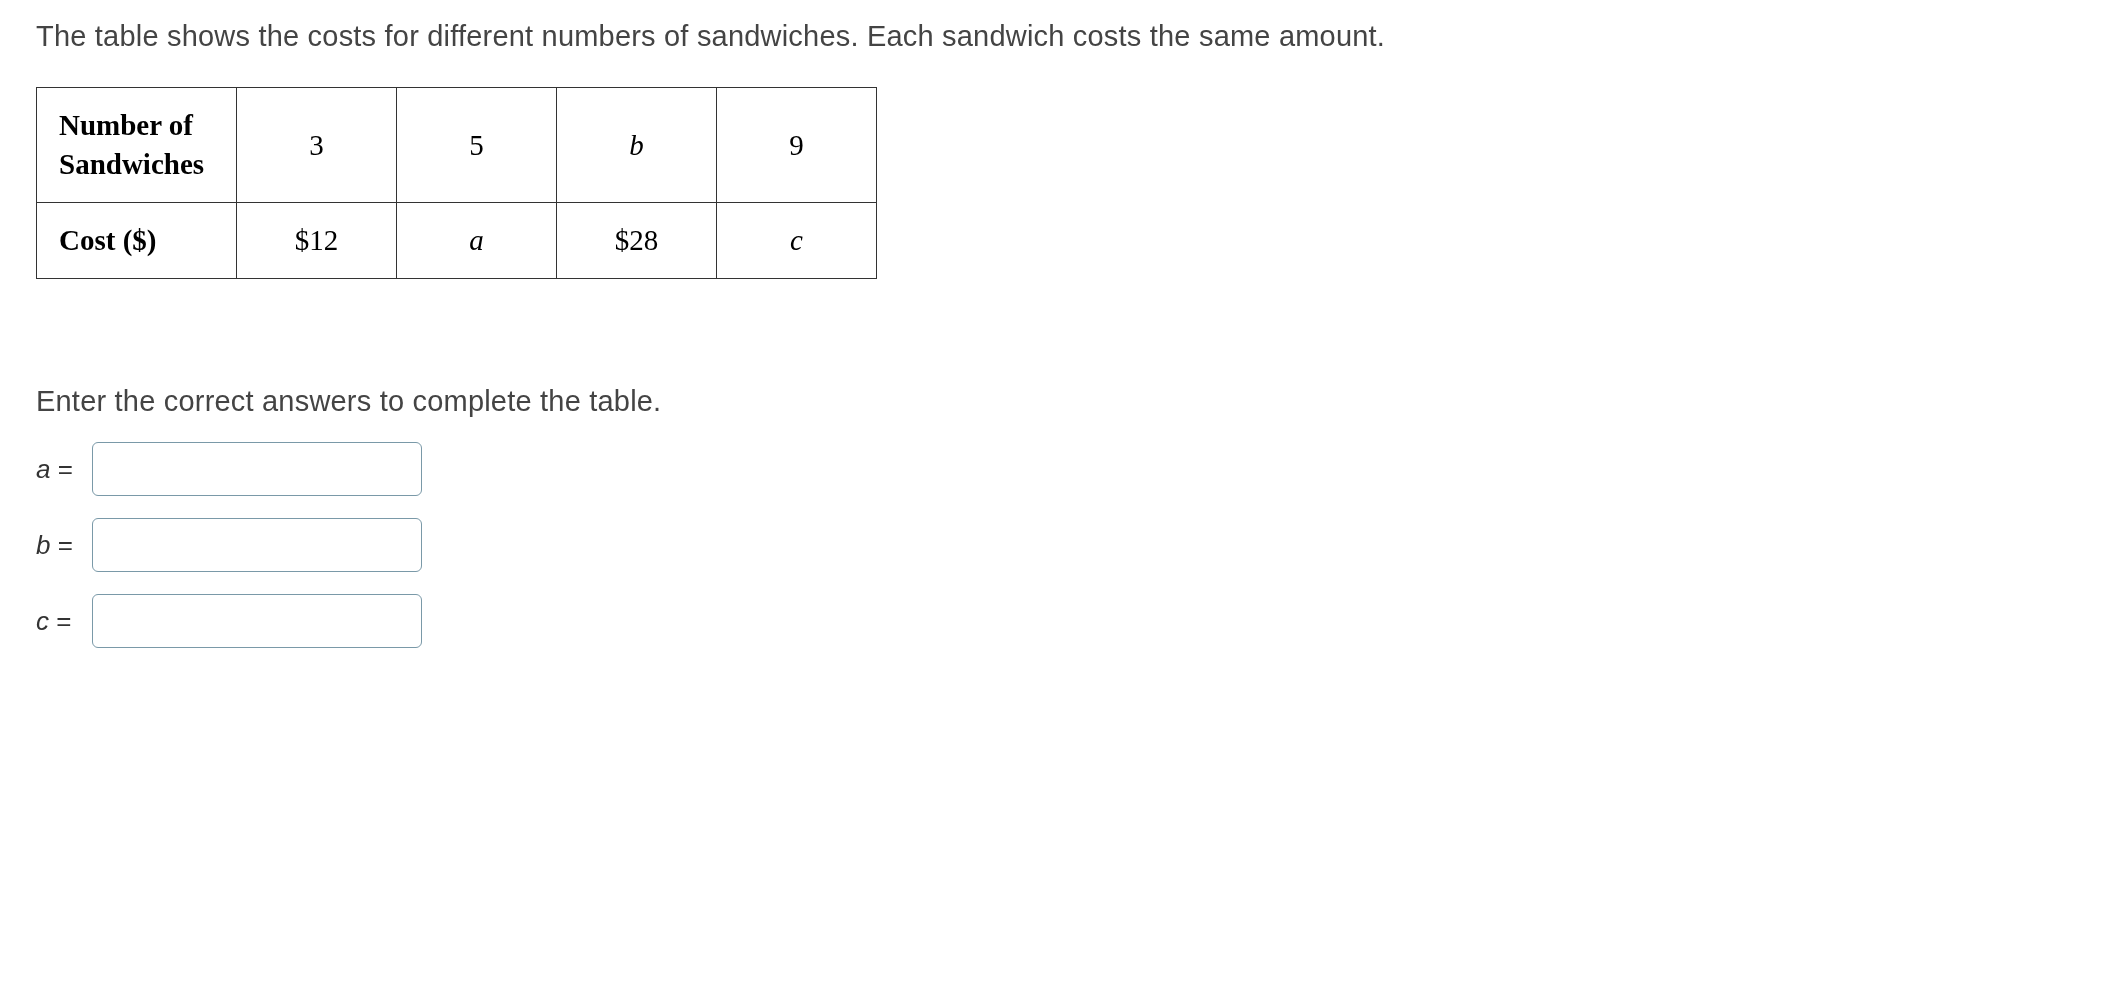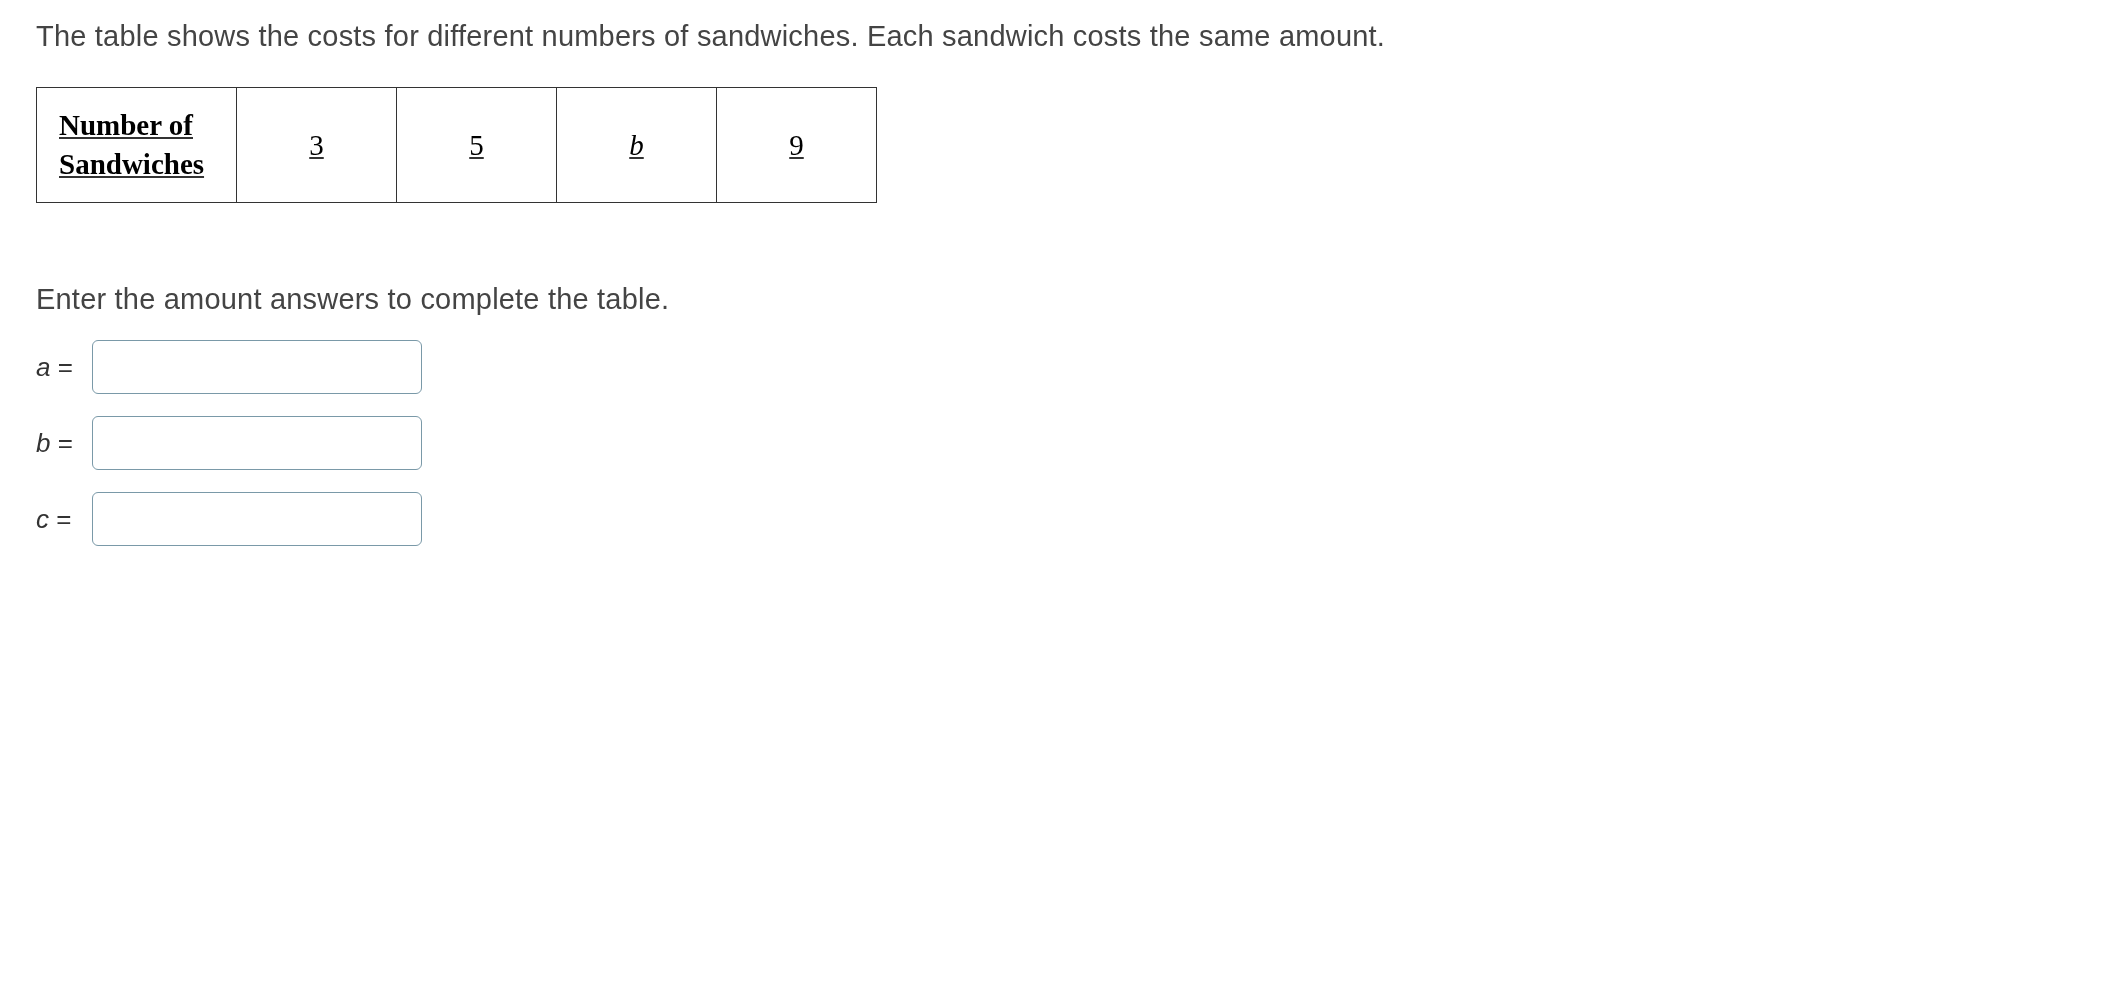--- a/index.html
+++ b/index.html
@@ -7,22 +7,21 @@
       font-family: -apple-system, BlinkMacSystemFont, "Segoe UI", "Helvetica Neue", Arial, sans-serif;
       background: #fff;
       color: #333;
       margin: 0;
       padding: 20px 36px;
       font-size: 29px;
     }
     .intro { color: #444; margin-bottom: 34px; letter-spacing: 0.2px; }
     .data-table {
       border-collapse: collapse;
-      margin-bottom: 80px;
-      text-decoration: underline;
+      margin-bottom: 106px;
     }
     .data-table td {
       border: 1px solid #333;
       padding: 18px 22px;
       text-align: center;
       font-family: "Times New Roman", Times, serif;
       font-size: 29px;
       color: #000;
       height: 74px;
     }
@@ -65,24 +64,31 @@
 
 <table class="data-table">
   <tbody>
       <tr>
     <td class="rowhdr">Number of Sandwiches</td>
     <td class="colcell"><span>3</span></td>
     <td class="colcell"><span>5</span></td>
     <td class="colcell"><span class="mi">b</span></td>
     <td class="colcell"><span>9</span></td>
   </tr>
+  <tr>
+    <td class="rowhdr">Cost ($)</td>
+    <td class="colcell"><span>$12</span></td>
+    <td class="colcell"><span class="mi">a</span></td>
+    <td class="colcell"><span>$28</span></td>
+    <td class="colcell"><span class="mi">c</span></td>
+  </tr>
 </tbody>
   </table>
 
-<div class="prompt">Enter the amount answers to complete the table.</div>
+<div class="prompt">Enter the correct answers to complete the table.</div>
 
 <div class="answers">
   <div class="ans-row">
     <span class="ans-label"><span>a</span><span class="eq"> =</span></span>
     <input type="text" class="ans-input" style="">
   </div>
   <div class="ans-row">
     <span class="ans-label"><span>b</span><span class="eq"> =</span></span>
     <input type="text" class="ans-input" style="">
   </div>

